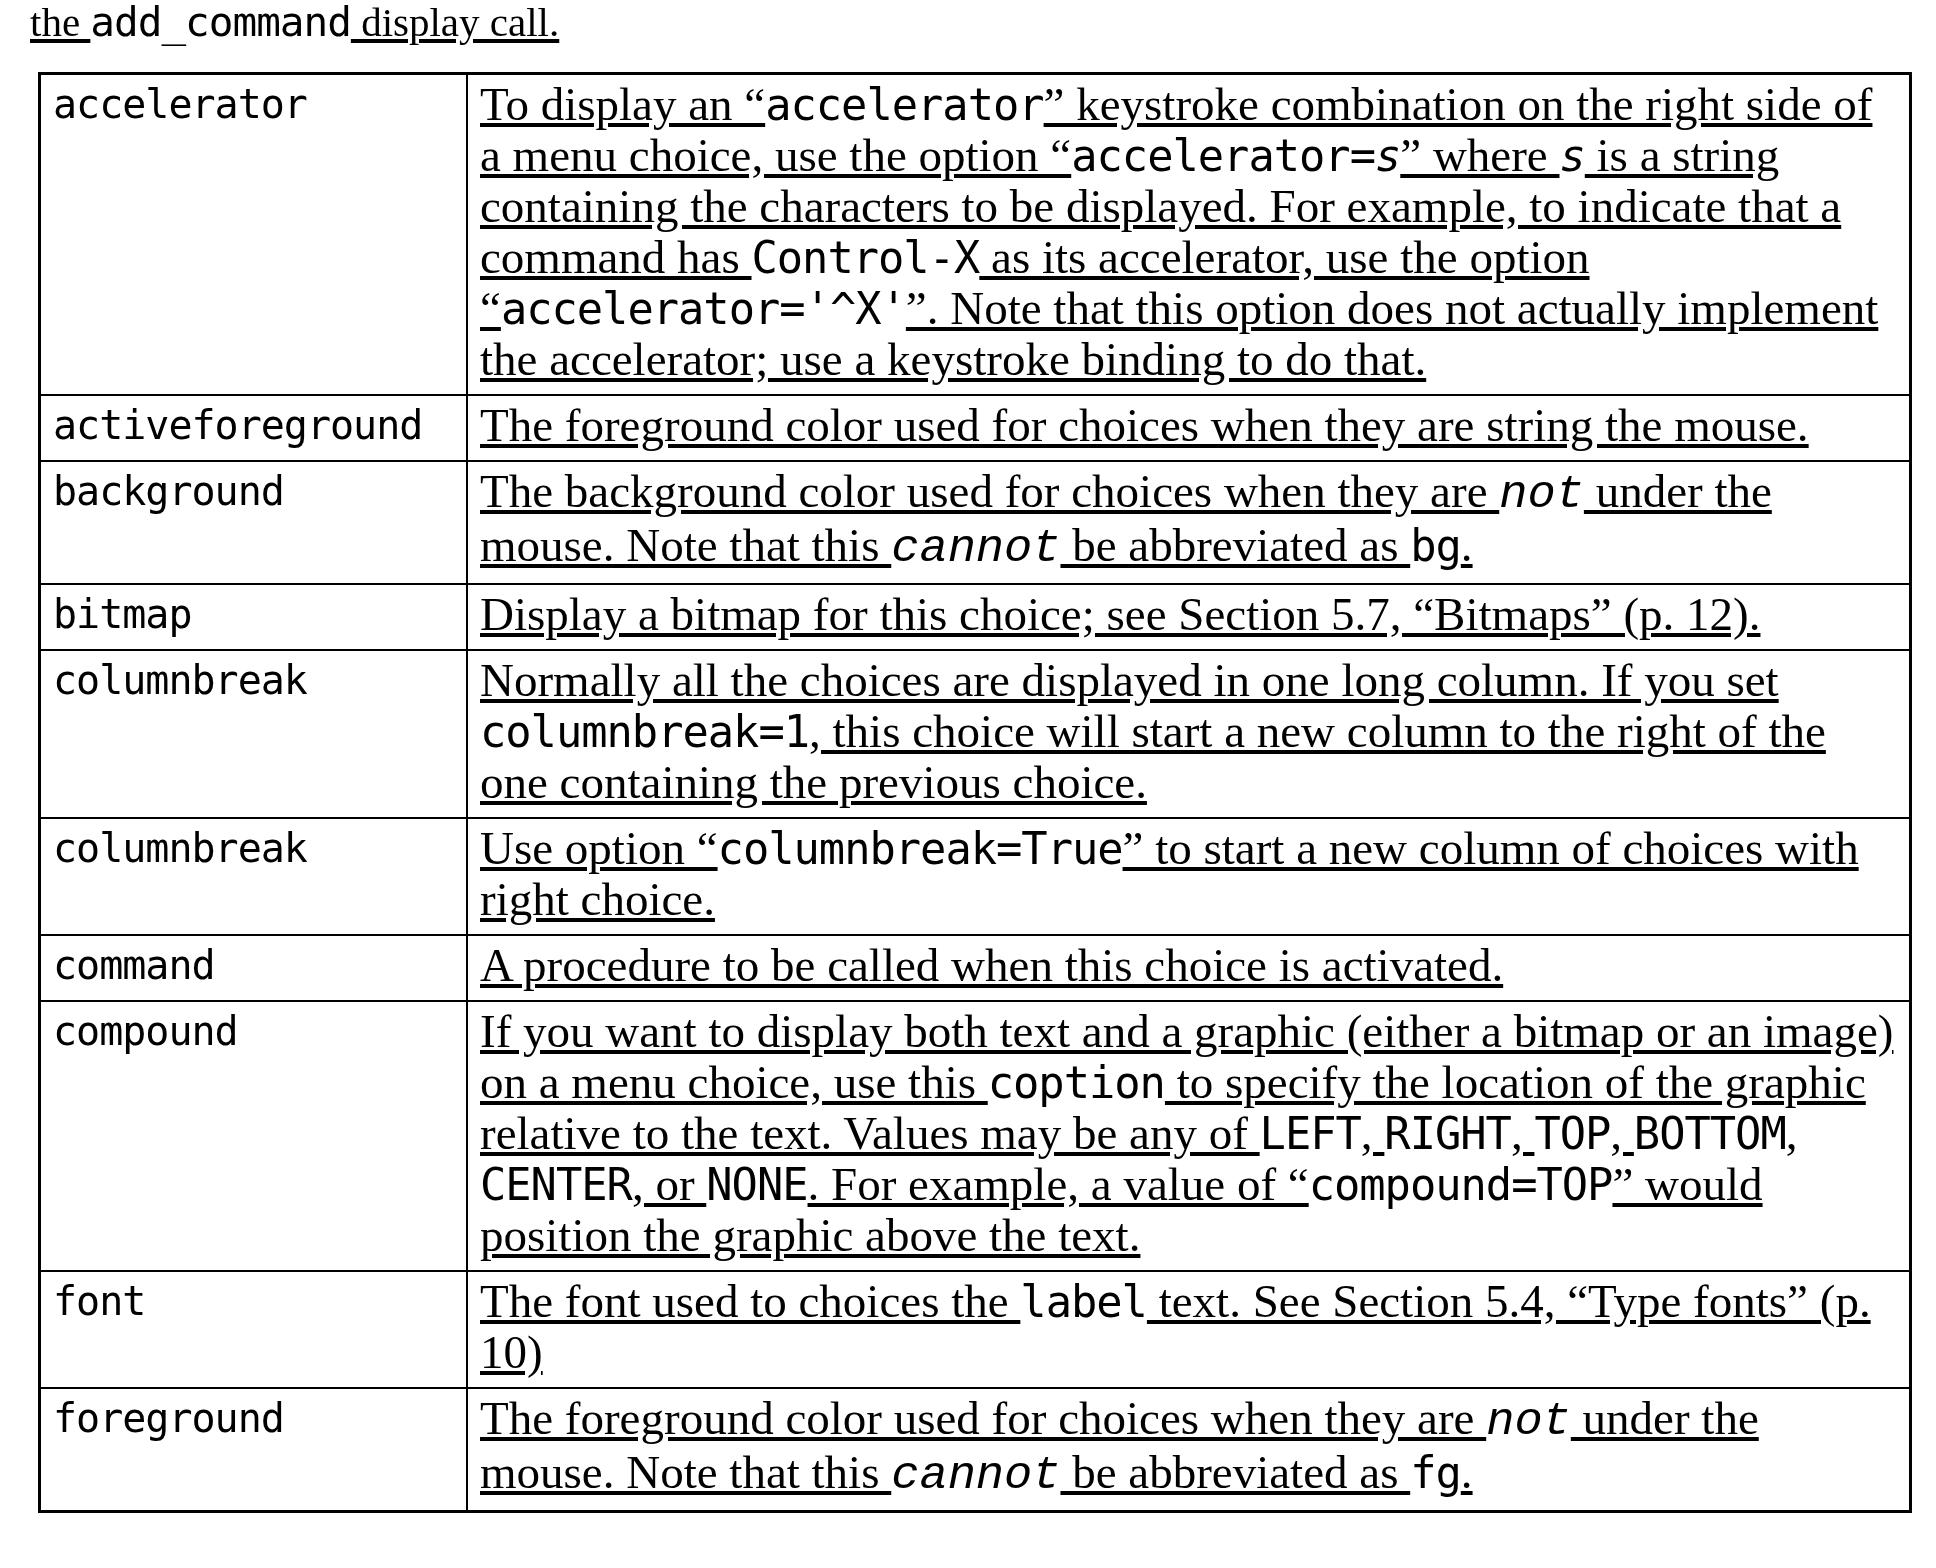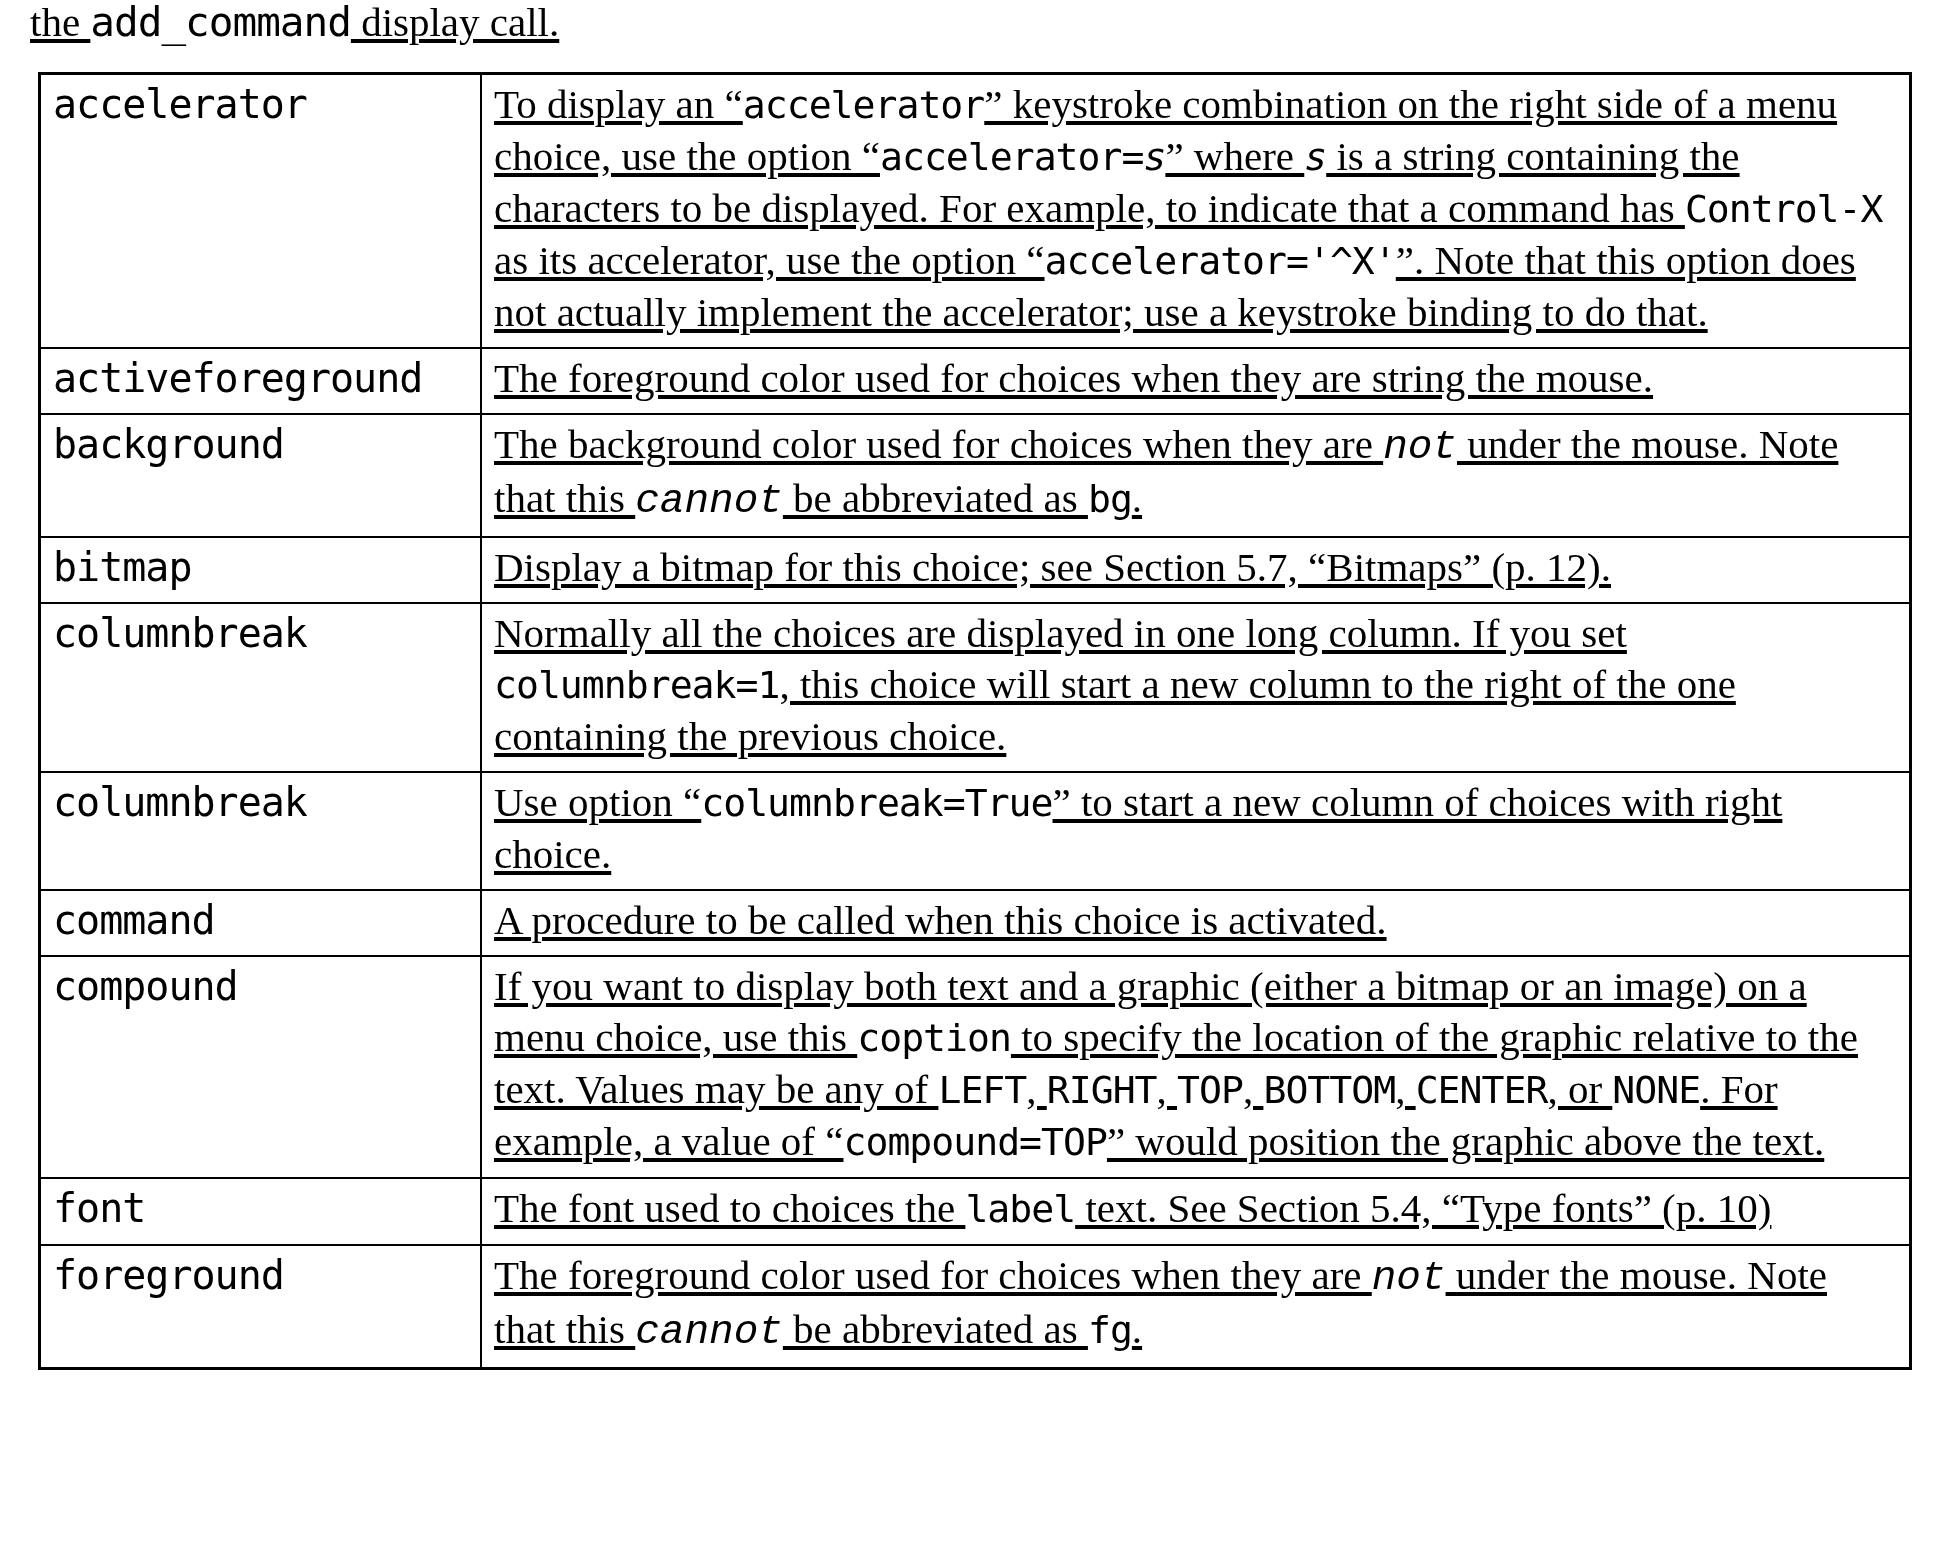--- a/index.html
+++ b/index.html
@@ -30,34 +30,34 @@
   table.options {
     border-collapse: collapse;
     table-layout: fixed;
     margin: 22px 0 0 38px;
     width: 1874px;
     border: 3px solid #000000;
   }
   table.options td {
     border: 2px solid #000000;
     vertical-align: top;
-    padding: 4px 22px 9px 12px;
+    padding: 4px 8px 9px 12px;
   }
   td.opt {
     width: 405px;
     font-family: "DejaVu Sans Mono", monospace;
     font-size: 40px;
     line-height: 51px;
     letter-spacing: -1px;
     white-space: nowrap;
     overflow: hidden;
   }
   td.desc {
     font-family: "Liberation Serif", serif;
-    font-size: 41px;
+    font-size: 47px;
     line-height: 51px;
     padding-left: 10px;
     padding-right: 8px;
   }
   
   .seg-serif { font-family: "Liberation Serif", serif; text-decoration: underline; }
   .seg-italic { font-family: Liberation Mono, monospace; font-style: italic; }
   .seg-mono {
     font-family: "DejaVu Sans Mono", monospace;
     font-size: 0.93em;

